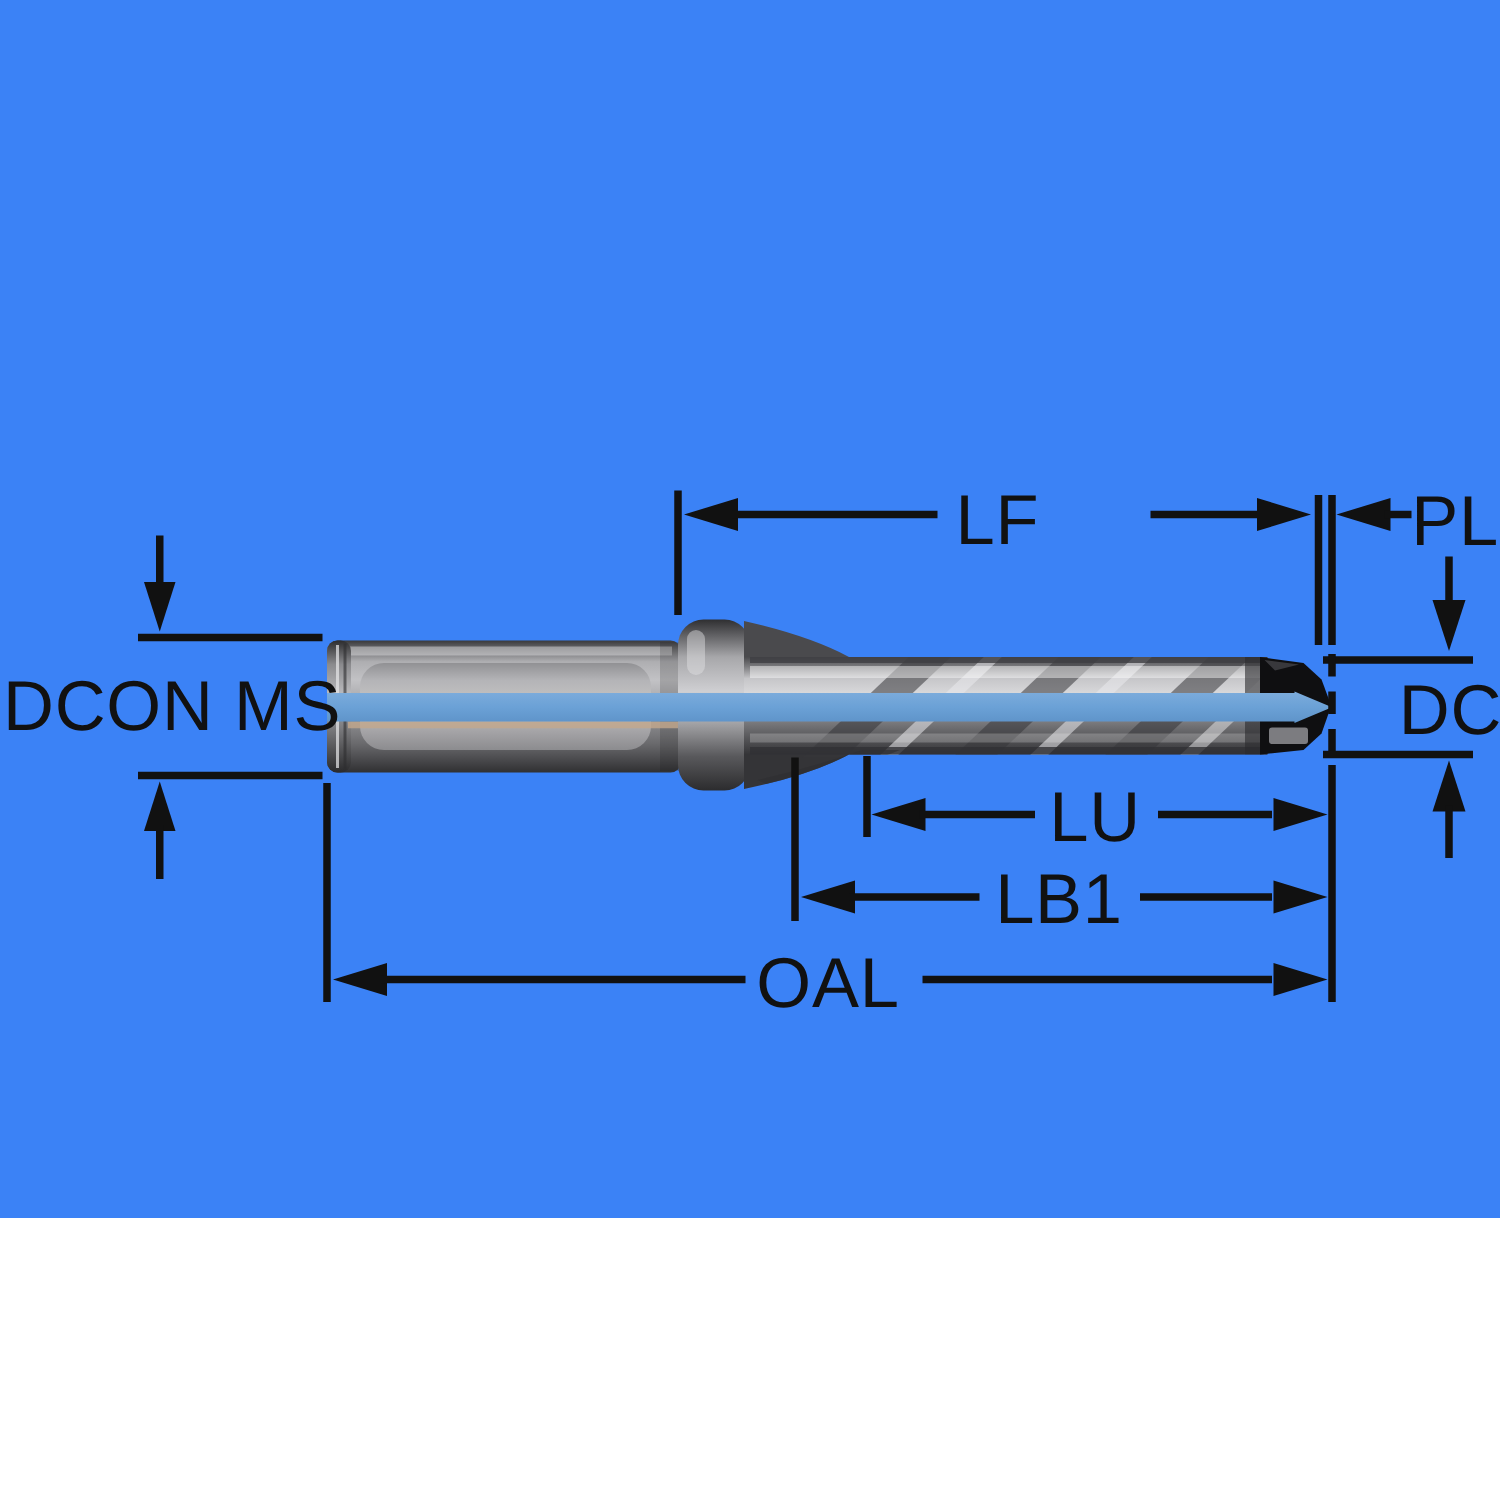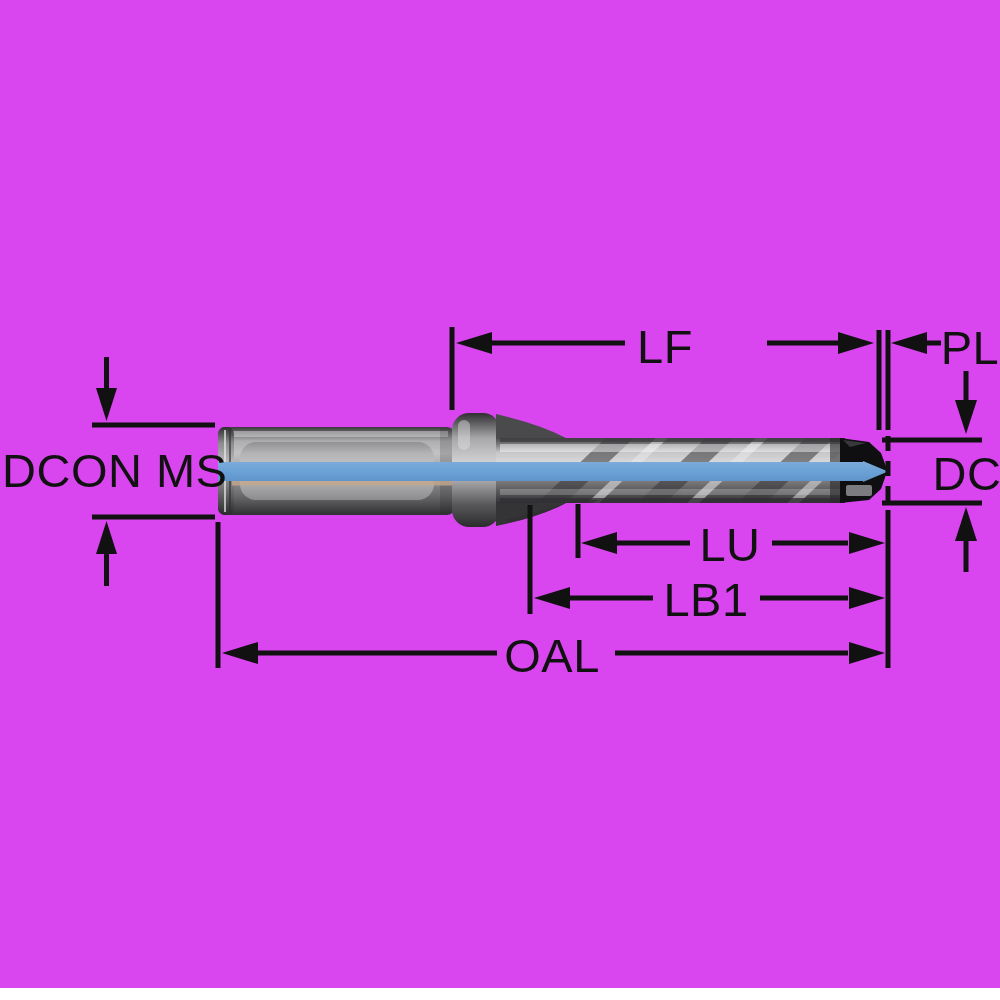--- a/index.html
+++ b/index.html
@@ -1,16 +1,16 @@
 <!DOCTYPE html>
 <html><head>
 <meta charset="utf-8">
 <style>
   html,body{margin:0;padding:0;background:#ffffff;}
-  .stage{position:relative;width:1000px;height:988px;background:#d946ef;overflow:hidden;}
+  .stage{position:relative;width:1000px;height:812px;background:#3b82f6;overflow:hidden;}
   svg{display:block;}
   .dim-label{
     font-family:"Liberation Sans", sans-serif;
     font-size:47px;
     font-weight:500;
     letter-spacing:0.5px;
     fill:#111111;
   }
 </style>
 </head>

